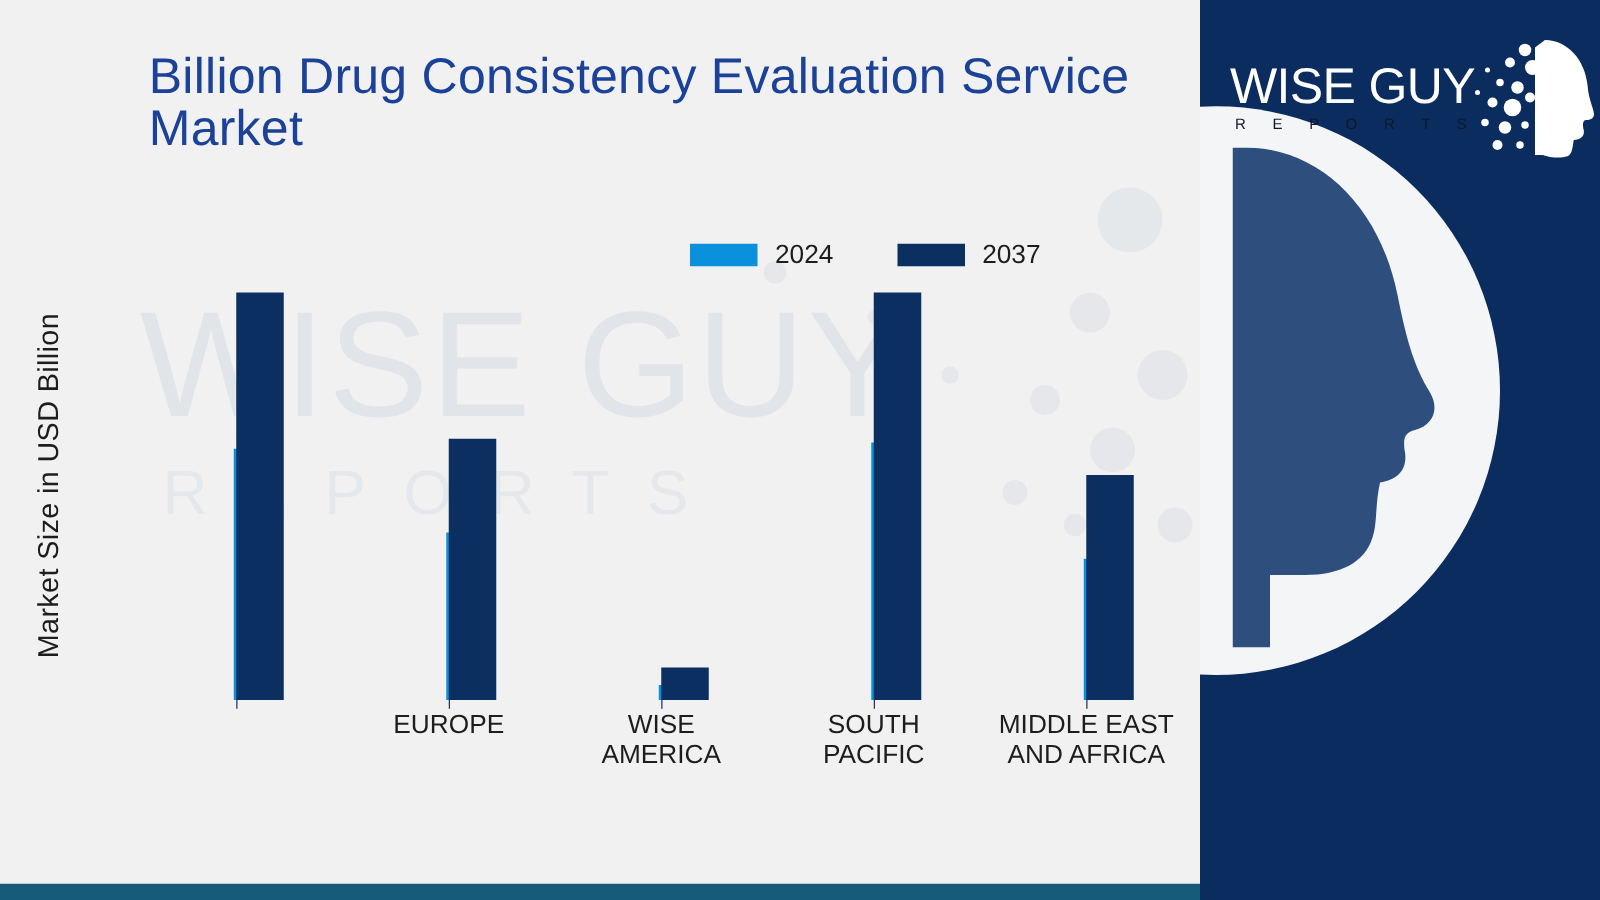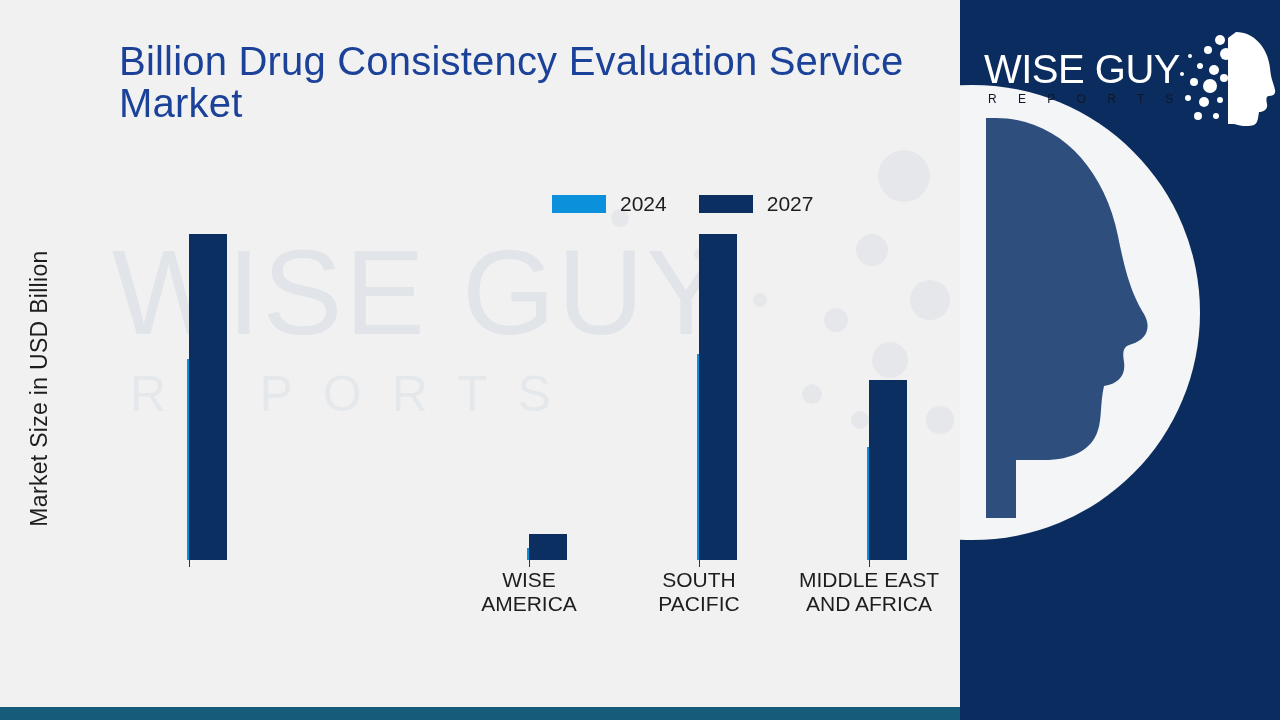--- a/index.html
+++ b/index.html
@@ -163,21 +163,21 @@
     z-index: 5;
   }
 
   
   .legend {
     position: absolute;
     left: 552px;
     top: 193px;
     display: flex;
     align-items: center;
-    gap: 32px;
+    gap: 51px;
     z-index: 6;
   }
   .legend-item { display: flex; align-items: center; gap: 14px; }
   .legend-swatch { width: 54px; height: 18px; display: block; }
   .legend-label { font-size: 21px; color: #1d1d1d; line-height: 22px; }
 
   
   .chart {
     position: absolute;
     left: 0; top: 0;
@@ -276,33 +276,39 @@
 
   <div class="title">Billion Drug Consistency Evaluation Service Market</div>
 
   <div class="legend">
     <div class="legend-item">
       <span class="legend-swatch" style="background:#0b90db"></span>
       <span class="legend-label">2024</span>
     </div>
     <div class="legend-item">
       <span class="legend-swatch" style="background:#0c2f62"></span>
-      <span class="legend-label">2027</span>
+      <span class="legend-label">2037</span>
     </div>
   </div>
 
   <div class="chart">
     <div class="y-axis-title">Market Size in USD Billion</div>
     <div class="plot" id="plot">
         <div class="group" style="left: 39px;">
           <div class="bar y2024" style="height: 200.571px; background: rgb(11, 144, 219);">
             <span class="bar-value">1.17</span>
           </div>
           <div class="bar y2032" style="height: 325.714px; background: rgb(12, 47, 98);"></div>
           <div class="tick"></div>
+        </div>
+        <div class="group" style="left: 209px;">
+          <div class="bar y2024" style="height: 133.714px; background: rgb(11, 144, 219);"></div>
+          <div class="bar y2032" style="height: 209.143px; background: rgb(12, 47, 98);"></div>
+          <div class="tick"></div>
+          <div class="cat-label">EUROPE</div>
         </div>
         <div class="group" style="left: 379px;">
           <div class="bar y2024" style="height: 12px; background: rgb(11, 144, 219);"></div>
           <div class="bar y2032" style="height: 25.7143px; background: rgb(12, 47, 98);"></div>
           <div class="tick"></div>
           <div class="cat-label">WISE AMERICA</div>
         </div>
         <div class="group" style="left: 549px;">
           <div class="bar y2024" style="height: 205.714px; background: rgb(11, 144, 219);"></div>
           <div class="bar y2032" style="height: 325.714px; background: rgb(12, 47, 98);"></div>

